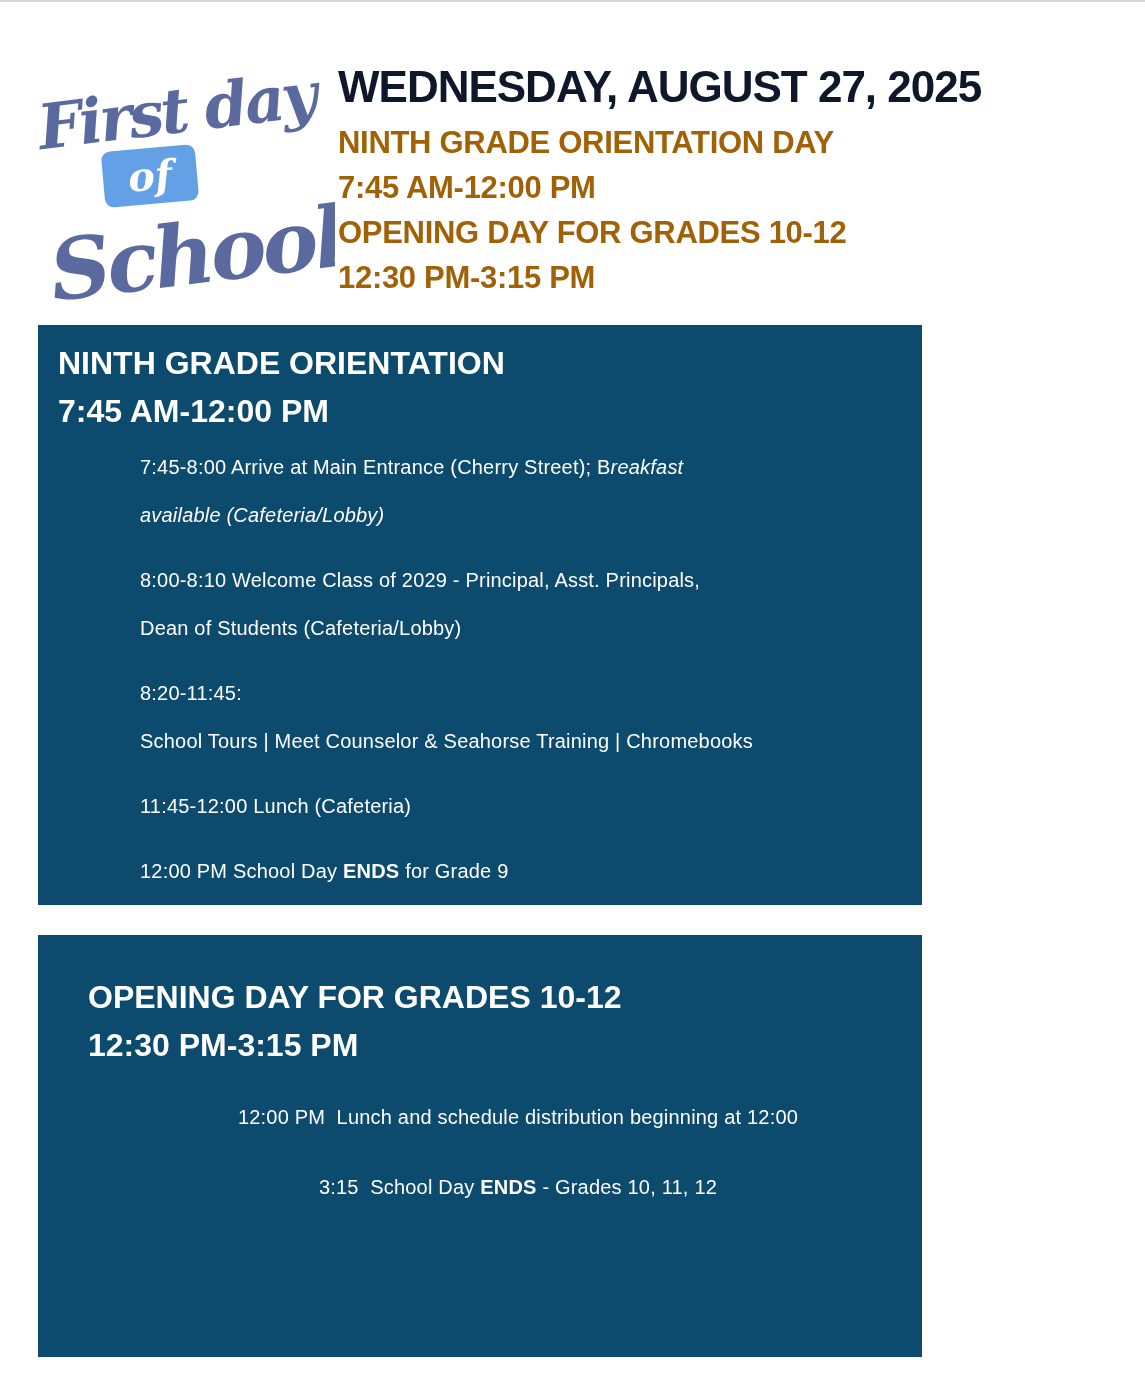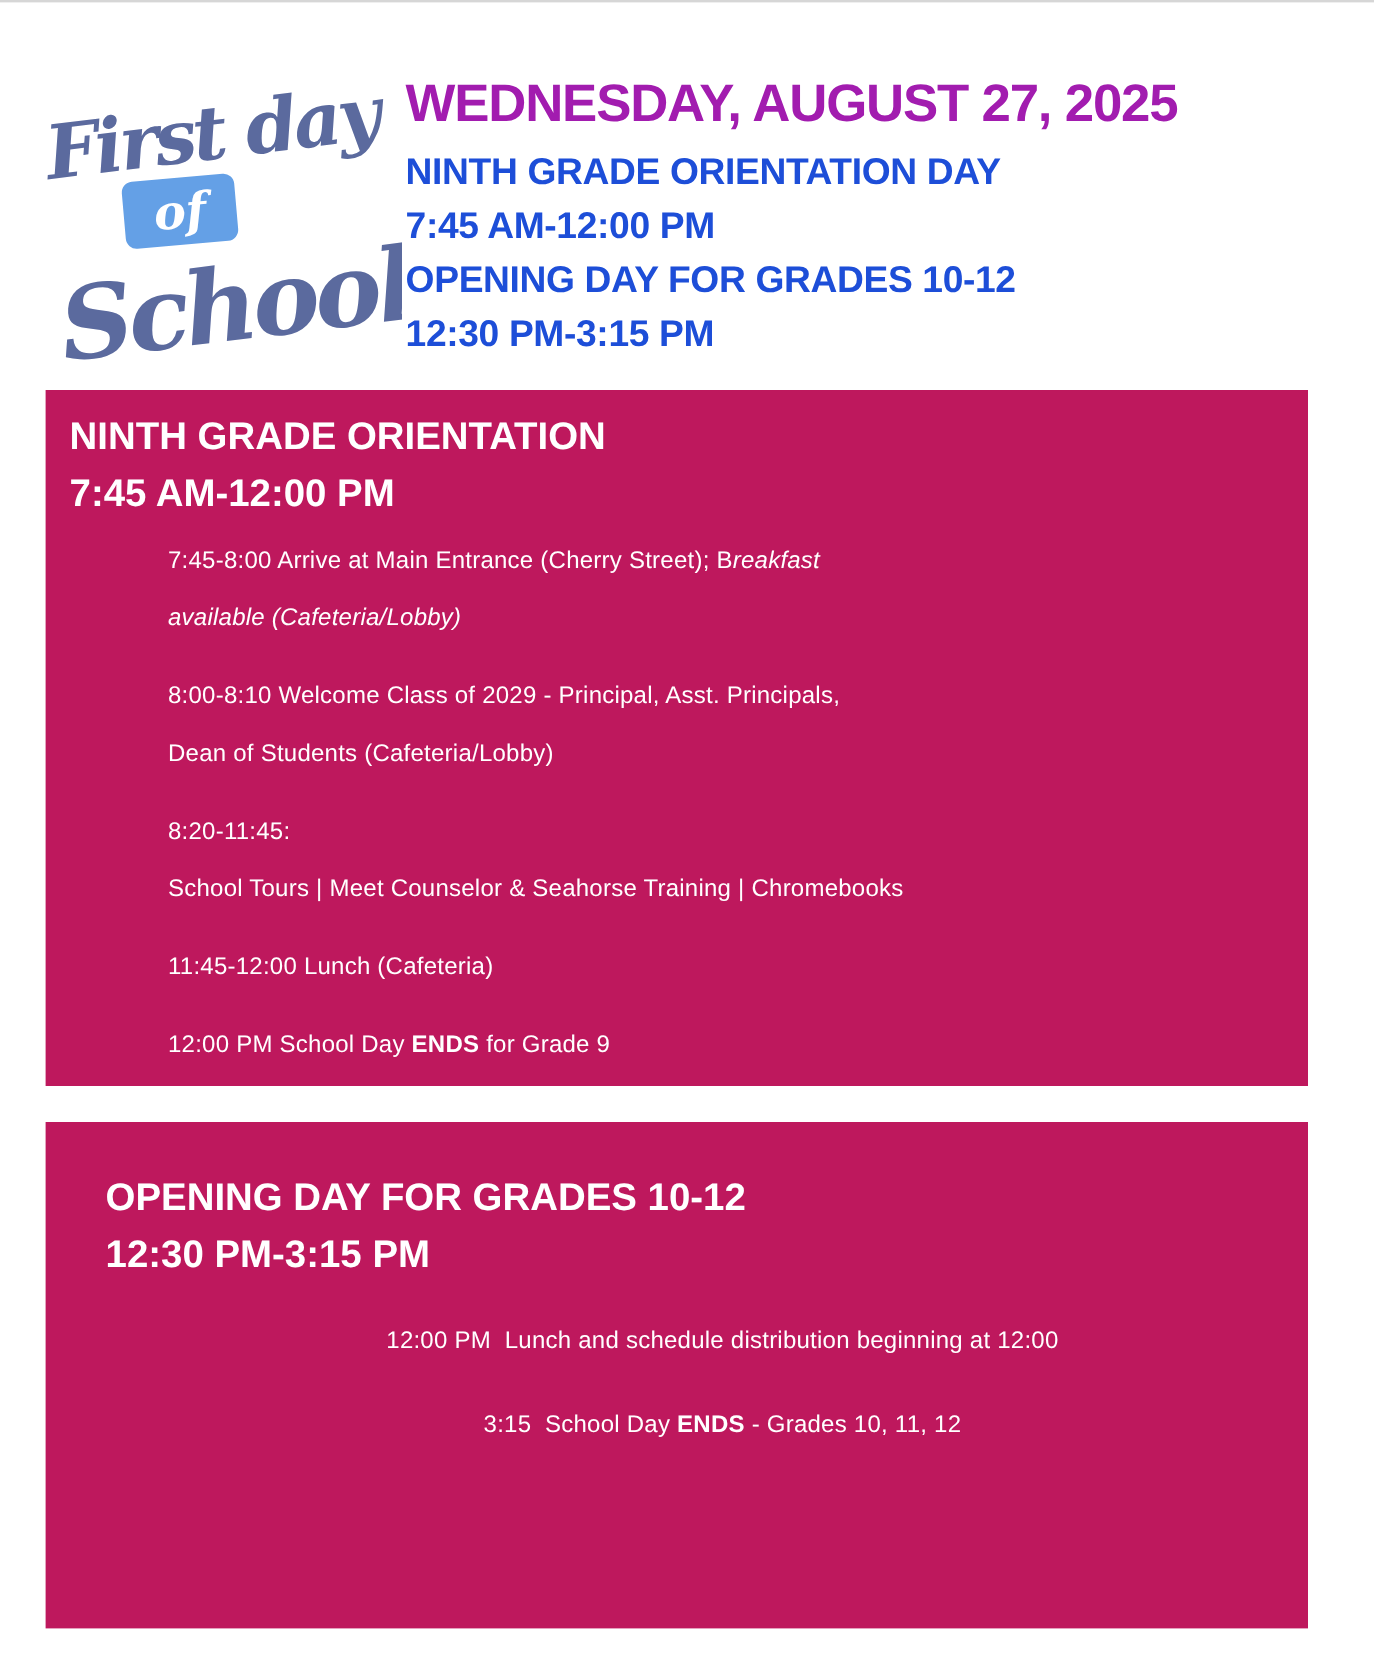--- a/index.html
+++ b/index.html
@@ -35,42 +35,42 @@
     font-style: italic;
     font-weight: 700;
   }
   
   .header-text {
     position: absolute;
     left: 338px;
     top: 62px;
   }
   .header-title {
-    color: #a21caf;
+    color: #0f172a;
     font-weight: 700;
     font-size: 44px;
     line-height: 50px;
     letter-spacing: -1px;
     white-space: nowrap;
   }
   .header-sub {
-    color: #1d4ed8;
+    color: #a16207;
     font-weight: 700;
     font-size: 31px;
     line-height: 45px;
     letter-spacing: -0.3px;
     white-space: nowrap;
   }
   .header-sub.first { margin-top: 8px; }
   
   .panel {
     position: absolute;
     left: 38px;
-    width: 1052px;
-    background: #be185d;
+    width: 884px;
+    background: #0c4a6e;
     color: #ffffff;
     box-sizing: border-box;
   }
   .panel-1 { top: 325px; height: 580px; padding: 14px 20px 0 20px; }
   .panel-2 { top: 935px; height: 422px; padding: 38px 20px 0 20px; }
   .panel-heading {
     margin: 0;
     font-size: 32px;
     line-height: 48px;
     font-weight: 700;

